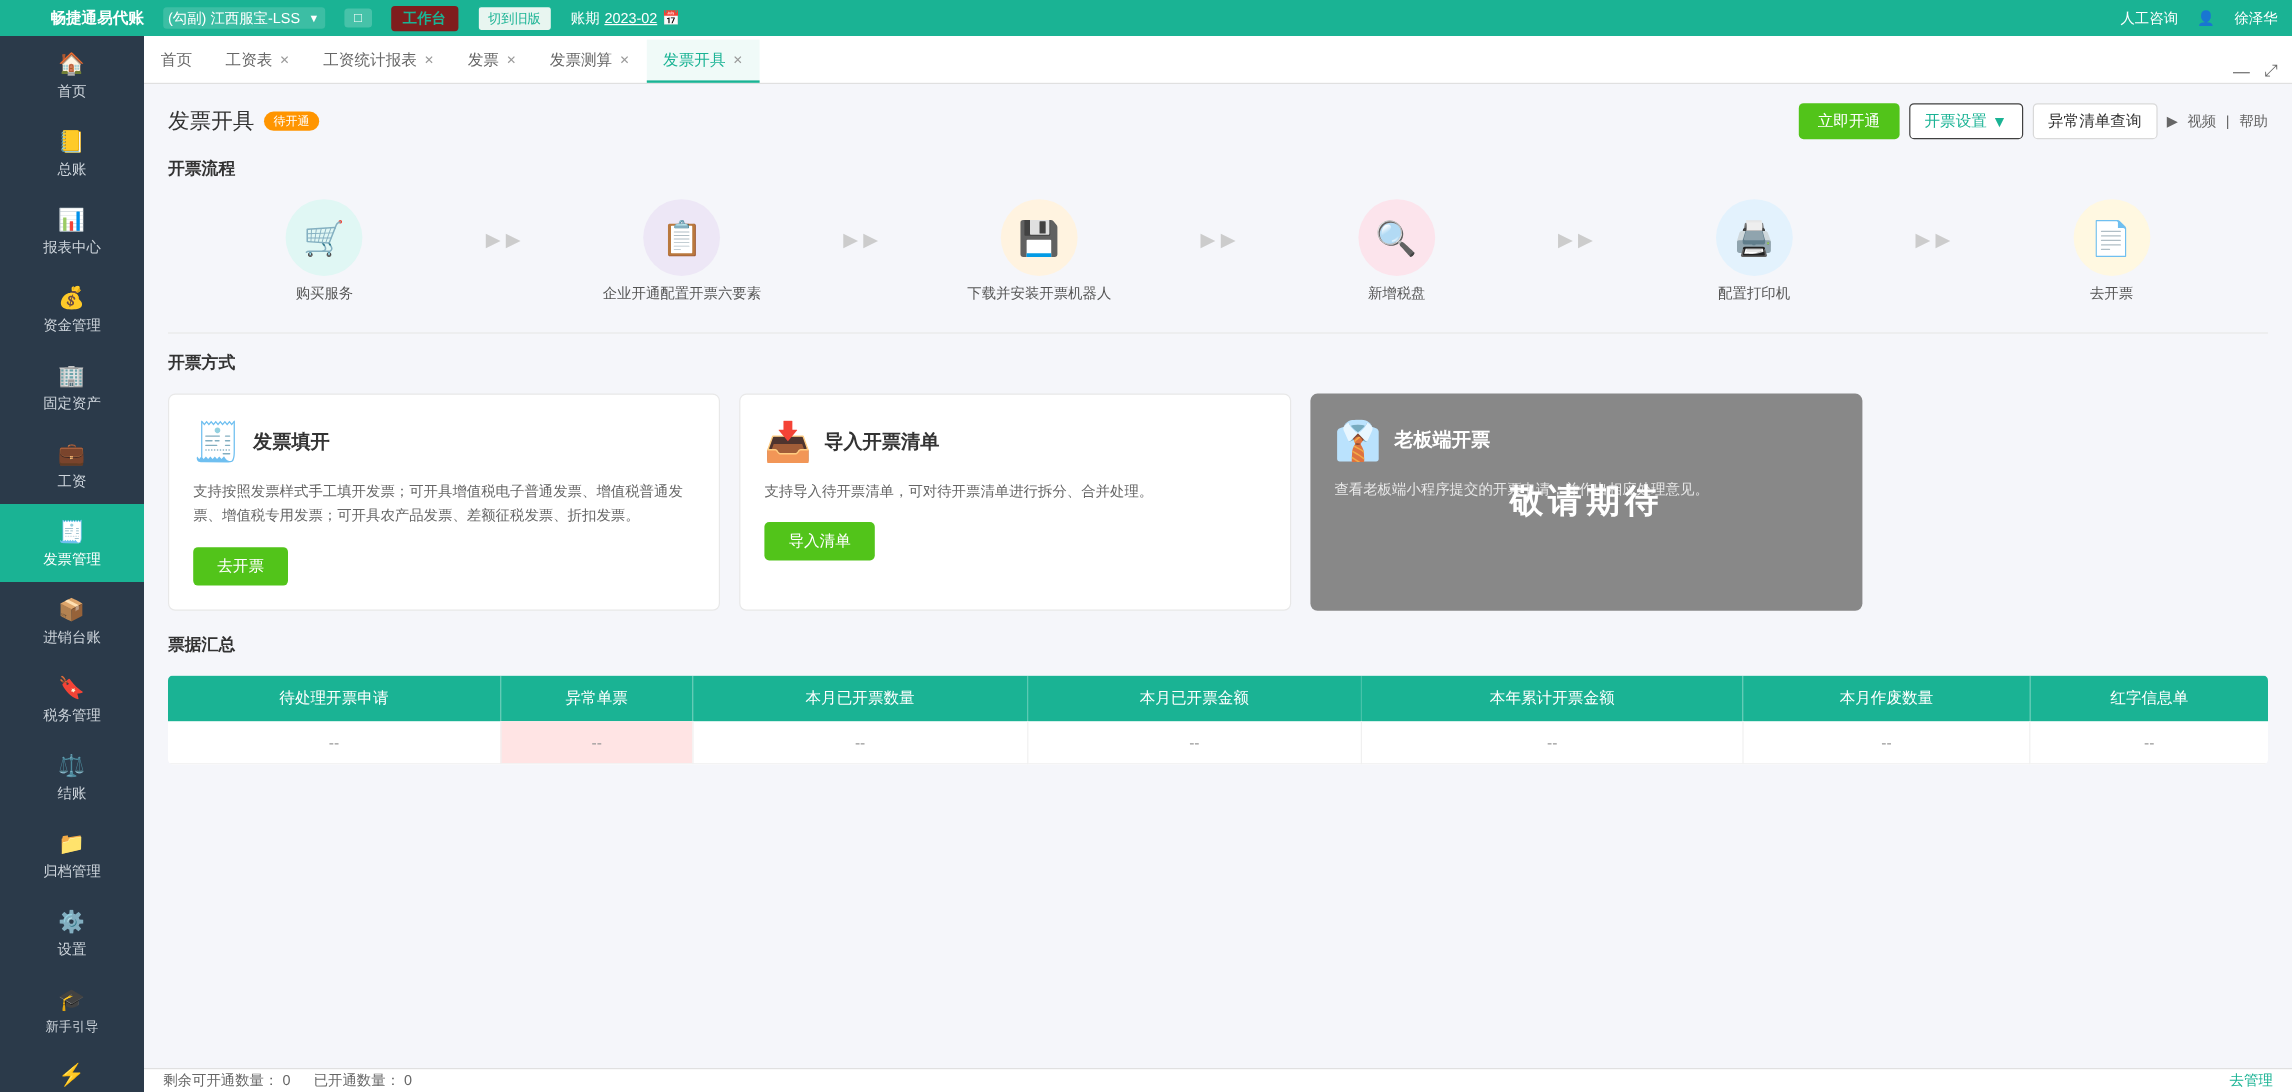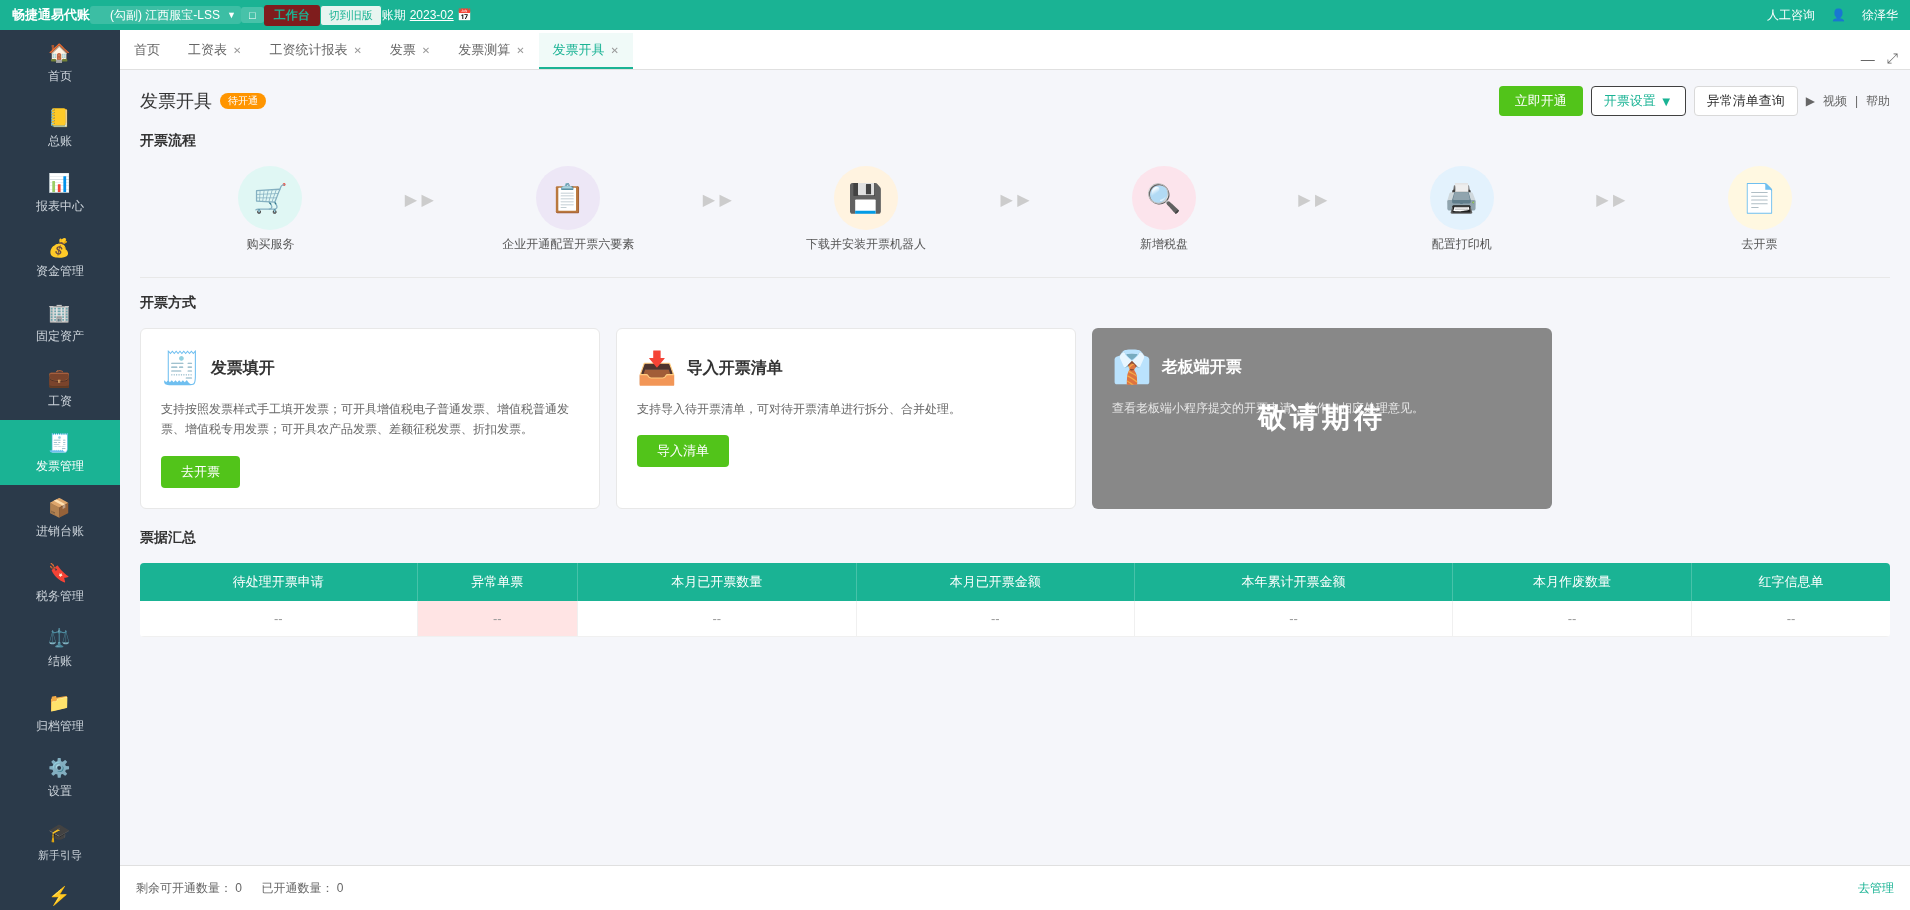--- a/index.html
+++ b/index.html
@@ -1,22 +1,22 @@
 <!DOCTYPE html>
 <html><head>
   <meta charset="utf-8">
   <style>
     * { box-sizing: border-box; margin: 0; padding: 0; }
     body { font-family: 'Microsoft YaHei', 'PingFang SC', sans-serif; font-size: 12px; background: #f0f2f5; color: #333; height: 910px; overflow: hidden; display: flex; flex-direction: column; }
 
     
     .top-bar { height: 30px; background: #1ab394; display: flex; align-items: center; justify-content: space-between; padding: 0 12px; flex-shrink: 0; }
-    .top-bar-left { display: flex; align-items: center; gap: 0; color: #fff; font-size: 13px; }
+    .top-bar-left { display: flex; align-items: center; gap: 16px; color: #fff; font-size: 13px; margin-left: 30px; }
     .top-bar-logo { color: #fff; font-weight: bold; font-size: 13px; }
-    .company-select { background: rgba(255,255,255,0.15); border: none; color: #fff; padding: 2px 20px 2px 20px; border-radius: 3px; font-size: 12px; cursor: pointer; appearance: none; position: relative; }
+    .company-select { background: rgba(255,255,255,0.15); border: none; color: #fff; padding: 2px 20px 2px 4px; border-radius: 3px; font-size: 12px; cursor: pointer; appearance: none; position: relative; }
     .company-wrapper { position: relative; display: flex; align-items: center; }
     .company-wrapper::after { content: '▼'; color: #fff; font-size: 9px; position: absolute; right: 5px; pointer-events: none; }
     .btn-copy { background: rgba(255,255,255,0.2); color: #fff; border: none; padding: 2px 8px; border-radius: 3px; cursor: pointer; font-size: 11px; }
     .btn-workspace { background: #7f1d1d; color: #1ab394; border: none; padding: 2px 10px; border-radius: 3px; cursor: pointer; font-size: 12px; font-weight: bold; }
     .btn-old-version { background: #e8f5f0; color: #1ab394; border: 1px solid #1ab394; padding: 2px 8px; border-radius: 3px; cursor: pointer; font-size: 11px; }
     .period-wrap { display: flex; align-items: center; gap: 4px; color: #fff; font-size: 12px; }
     .top-bar-right { display: flex; align-items: center; gap: 16px; color: #fff; font-size: 12px; }
     .top-bar-right span { cursor: pointer; }
 
     
@@ -90,21 +90,21 @@
     
     .summary-section { background: #fff; border-radius: 4px; overflow: hidden; }
     .summary-table { width: 100%; border-collapse: collapse; }
     .summary-table th { background: #1ab394; color: #fff; padding: 10px 0; text-align: center; font-size: 13px; font-weight: normal; border-right: 1px solid rgba(255,255,255,0.2); }
     .summary-table th:last-child { border-right: none; }
     .summary-table td { padding: 10px 0; text-align: center; font-size: 13px; color: #999; border-right: 1px solid #f0f0f0; border-bottom: 1px solid #f0f0f0; }
     .summary-table td:last-child { border-right: none; }
     .td-abnormal { background: #ffe4e4; }
 
     
-    .status-bar { height: 45px; background: #fff; border-top: 1px solid #e0e0e0; display: flex; align-items: center; justify-content: space-between; padding: 0 16px; flex-shrink: 0; font-size: 12px; color: #666; }
+    .status-bar { height: 20px; background: #fff; border-top: 1px solid #e0e0e0; display: flex; align-items: center; justify-content: space-between; padding: 0 16px; flex-shrink: 0; font-size: 12px; color: #666; }
     .status-bar-link { color: #1ab394; cursor: pointer; text-decoration: none; }
   </style>
 </head>
 <body>
 
 <div class="top-bar">
   <div class="top-bar-left">
     <span class="top-bar-logo">畅捷通易代账</span>
     <div class="company-wrapper">
       <select class="company-select">

